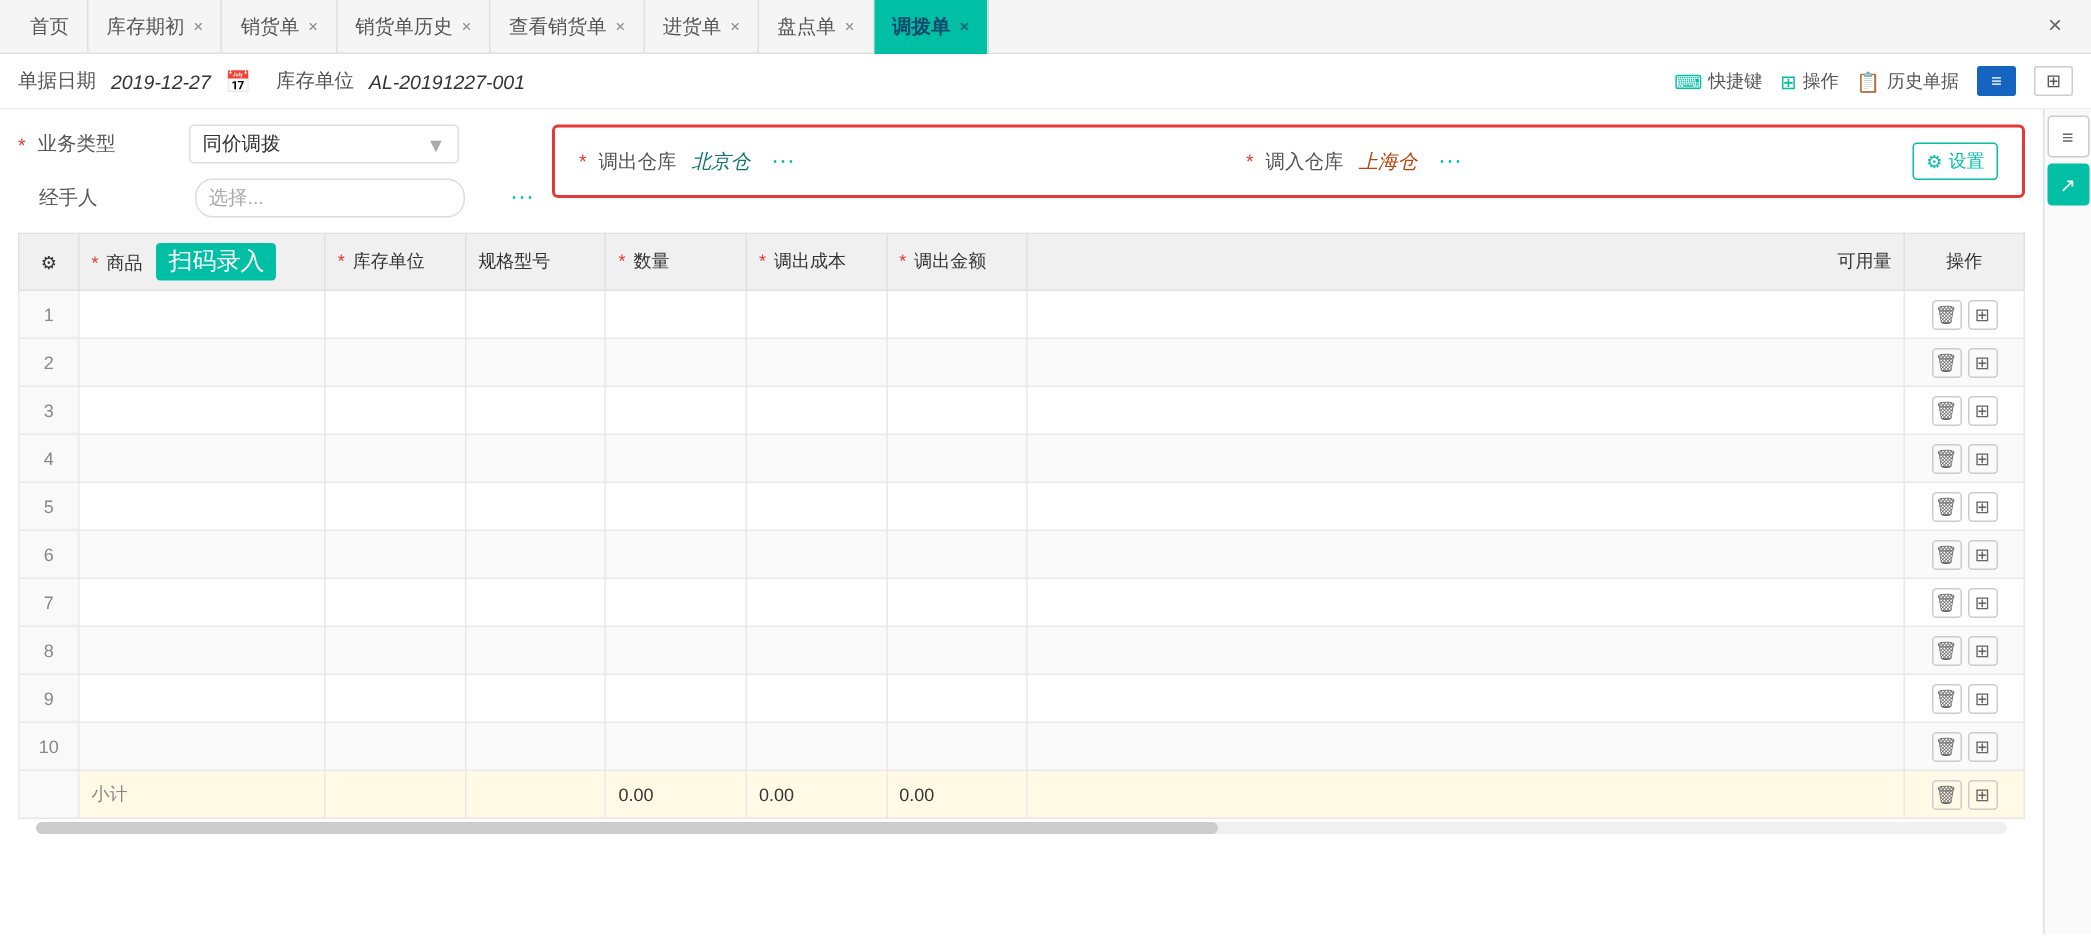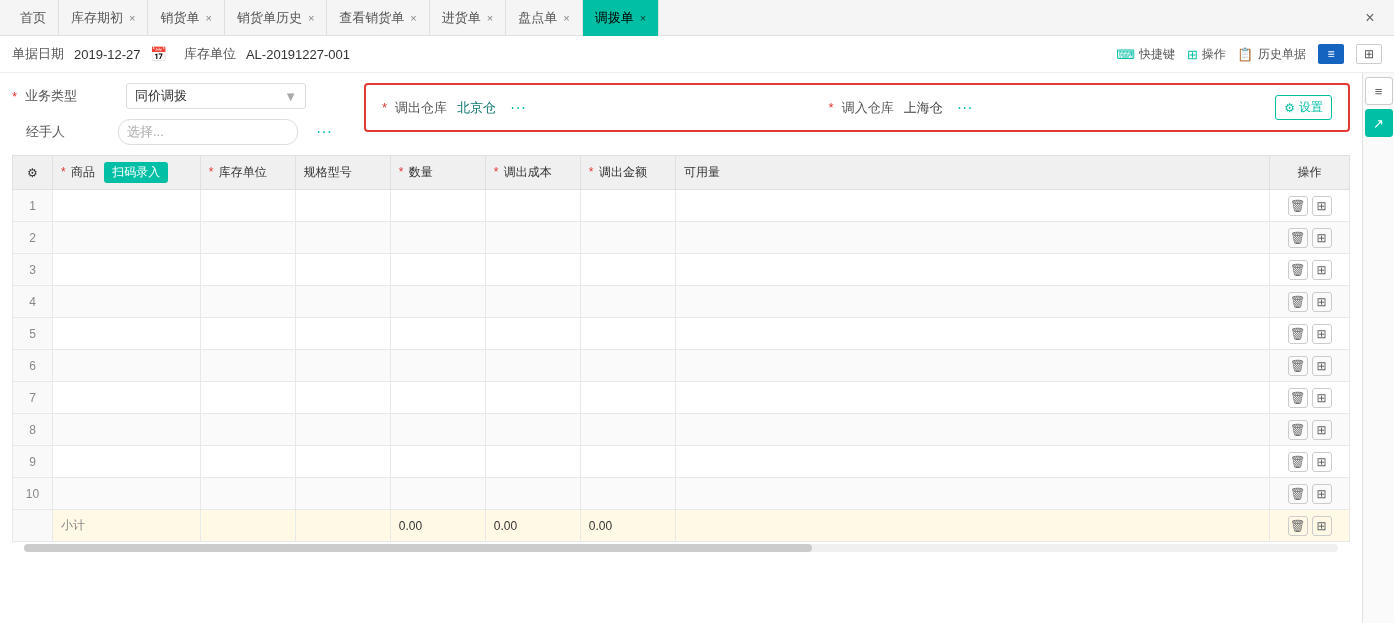--- a/index.html
+++ b/index.html
@@ -22,22 +22,22 @@
       cursor: pointer;
       font-size: 13px;
       color: #555;
       border-right: 1px solid #e0e0e0;
       white-space: nowrap;
       position: relative;
     }
     .tab-item:first-child { border-left: none; }
     .tab-item.active {
       background: #00bfa5;
-      color: #000000;
-      font-weight: normal;
+      color: #0c4a6e;
+      font-weight: bold;
     }
     .tab-close {
       margin-left: 6px;
       font-size: 11px;
       color: inherit;
       cursor: pointer;
       opacity: 0.7;
     }
     .tab-spacer { flex: 1; }
     .window-close {
@@ -65,21 +65,21 @@
       gap: 16px;
     }
     .toolbar-right {
       display: flex;
       align-items: center;
       gap: 12px;
       font-size: 12px;
       color: #555;
     }
     .field-label { color: #555; margin-right: 4px; }
-    .field-value { color: #333; font-weight: 500; }
+    .field-value { color: #333; font-weight: 500; font-style: italic; }
     .calendar-icon { color: #00bfa5; margin-left: 4px; cursor: pointer; font-size: 14px; }
     .toolbar-btn {
       display: flex;
       align-items: center;
       gap: 4px;
       cursor: pointer;
       color: #555;
       font-size: 12px;
     }
     .toolbar-btn .icon { color: #00bfa5; font-size: 13px; }
@@ -165,21 +165,21 @@
       border-radius: 3px;
       padding: 3px 8px;
       color: #00bfa5;
       cursor: pointer;
       font-size: 12px;
       white-space: nowrap;
     }
     .handler-field {
       display: flex;
       align-items: center;
-      gap: 10px;
+      gap: 22px;
     }
     .handler-placeholder { color: #aaa; }
 
     
     .table-wrapper {
       padding: 0 12px;
       overflow: auto;
       flex: 1;
     }
     table {
@@ -286,21 +286,21 @@
       display: flex;
       flex-direction: column;
     }
 
     .scan-btn {
       background: #00bfa5;
       color: #fff;
       border: none;
       border-radius: 3px;
       padding: 2px 8px;
-      font-size: 12px;
+      font-size: 16px;
       cursor: pointer;
     }
 
     .scroll-bar-area {
       padding: 0 12px;
     }
     .h-scrollbar {
       height: 8px;
       background: #f0f0f0;
       border-radius: 4px;
@@ -414,21 +414,21 @@
       <div class="form-right">
         <div class="warehouse-block">
           <span class="required-star">*</span>
           <span class="field-name">调出仓库</span>
           <span class="field-value" style="color:#0f766e; margin-left:4px;">北京仓</span>
           <span class="dots-btn">···</span>
         </div>
         <div class="warehouse-block">
           <span class="required-star">*</span>
           <span class="field-name">调入仓库</span>
-          <span class="field-value" style="color:#404040; margin-left:4px;">上海仓</span>
+          <span class="field-value" style="color:#c2410c; margin-left:4px;">上海仓</span>
           <span class="dots-btn">···</span>
         </div>
         <div class="settings-btn">
           <span>⚙</span>
           <span>设置</span>
         </div>
       </div>
     </div>
 
     <div class="table-wrapper">
@@ -450,21 +450,21 @@
             </th>
             <th class="required-col" style="min-width:80px;">
               <span>数量</span>
             </th>
             <th class="required-col" style="min-width:80px;">
               <span>调出成本</span>
             </th>
             <th class="required-col" style="min-width:80px;">
               <span>调出金额</span>
             </th>
-            <th style="min-width:500px;">
+            <th style="min-width:500px;text-align:right;">
               <span>可用量</span>
             </th>
             <th class="action-col">
               <span>操作</span>
             </th>
           </tr>
         </thead>
         <tbody id="table-body">
         <tr>
               <td class="row-num">1</td>

